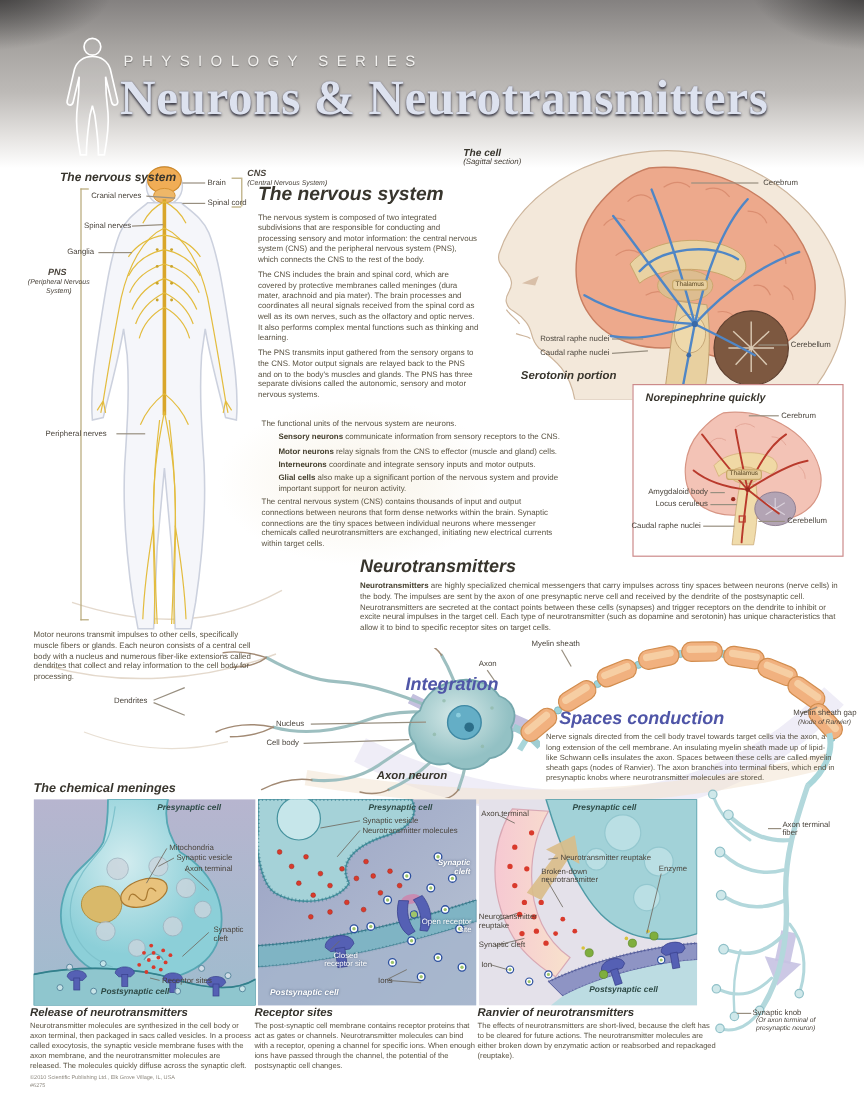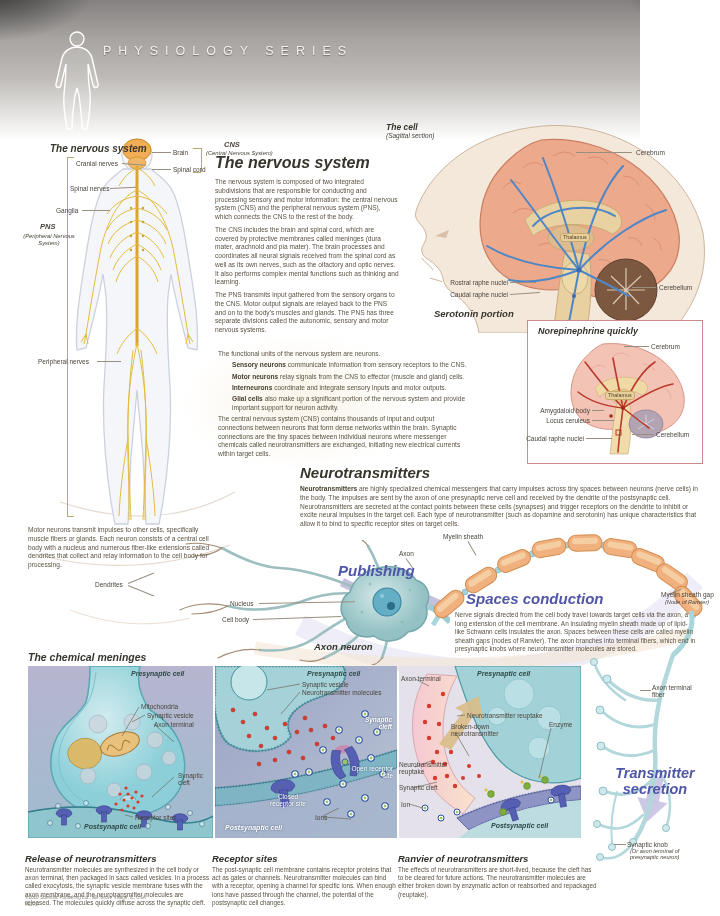--- a/index.html
+++ b/index.html
@@ -1,21 +1,21 @@
 <!DOCTYPE html>
 <html><head>
 <meta charset="utf-8">
 <style>
   html,body{margin:0;padding:0;background:#555;}
   #poster{position:relative;width:720px;height:916px;background:#fff;overflow:hidden;
     font-family:"Liberation Sans",sans-serif;}
   .abs{position:absolute;}
   svg{display:block;}
   
-  #hdr{position:absolute;left:0;top:0;width:640px;height:140px;z-index:1;
+  #hdr{position:absolute;left:0;top:0;width:720px;height:140px;z-index:1;
     background:
       radial-gradient(160px 80px at -10px -10px, rgba(15,15,15,.65), transparent 65%),
       radial-gradient(160px 80px at 730px -10px, rgba(15,15,15,.65), transparent 65%),
       linear-gradient(180deg,#848180 0%,#a7a4a1 28%,#bdbab7 55%,#e6e4e2 82%,#ffffff 100%);}
   .series{position:absolute;left:103px;top:44px;font-size:12.5px;letter-spacing:7px;
     color:#f2f1ef;text-shadow:0 1px 1px rgba(0,0,0,.35);z-index:2;}
   .title{position:absolute;left:100px;top:57px;font-family:"Liberation Serif",serif;
     font-size:41px;font-weight:bold;color:#dde2ef;letter-spacing:.5px;z-index:2;
     text-shadow:0 2px 2px rgba(25,25,40,.8),0 0 1px rgba(70,70,100,.6);}
   
@@ -30,21 +30,21 @@
   .line{position:absolute;height:1px;background:#988f80;transform-origin:0 50%;z-index:5;}
   .vline{position:absolute;width:1px;background:#b7a878;z-index:5;}
   .sec-h{position:absolute;font-style:italic;font-weight:bold;color:#38352d;z-index:6;}
   .blueh{position:absolute;font-style:italic;font-weight:bold;color:#4f55a7;z-index:7;}
   .txt{position:absolute;font-size:6.6px;color:#5a5343;line-height:1.33;z-index:6;}
   .txt p{margin:0 0 4px 0;}
   .txt b{color:#46402f;}
   .bullets p{margin:0 0 2.5px 14px;}
   .chip{position:absolute;font-size:5.4px;color:#57431f;background:#e7cf9e;
     border:1px solid #c9a96a;border-radius:3px;padding:0 2px;z-index:7;line-height:1.3;}
-  .cap{position:absolute;z-index:6;margin-top:14px;}
+  .cap{position:absolute;z-index:6;}
   .cap h3{margin:0 0 2px 0;font-size:9.5px;font-style:italic;color:#33312b;}
   .cap p{margin:0;font-size:6.3px;line-height:1.3;color:#5a5343;}
   .foot{position:absolute;font-size:4.6px;color:#8f8a80;line-height:1.5;z-index:6;}
   #norbox{position:absolute;left:527px;top:320px;width:174px;height:142px;background:#fff;
     border:1px solid #cc8a8a;z-index:3;}
   .wash{position:absolute;left:180px;top:332px;width:240px;height:140px;z-index:1;
     background:radial-gradient(ellipse at center,rgba(240,229,205,.45),rgba(240,229,205,0) 70%);}
 </style>
 </head>
 <body>
@@ -52,20 +52,21 @@
 <div id="poster">
 
   <div id="hdr">
     <svg class="abs" style="left:46px;top:26px;width:62px;height:108px" viewBox="0 0 62 108">
       <g stroke="#fff" stroke-width="1.4" fill="rgba(255,255,255,.14)">
         <circle cx="31" cy="13" r="7"></circle>
         <path d="M31 21 C38 21 44 25 46 32 L52 58 C53 62 48 63 47 59 L42 38 C42 50 43 60 44 68 C45 80 43 92 41 103 L36 103 C36 90 34 78 33 70 L31 62 L29 70 C28 78 26 90 26 103 L21 103 C19 92 17 80 18 68 C19 60 20 50 20 38 L15 59 C14 63 9 62 10 58 L16 32 C18 25 24 21 31 21 Z"></path>
       </g>
     </svg>
     <div class="series">PHYSIOLOGY SERIES</div>
+    <div class="title">Neurons &amp; Neurotransmitters</div>
   </div>
 
   <div class="wash"></div>
 
   <svg class="abs" style="left:0;top:460px;width:720px;height:456px;z-index:1" viewBox="0 0 720 456">
     <path d="M60 42 C120 62 180 62 235 32" stroke="#d8c9b6" stroke-width="1.2" fill="none" opacity=".7"></path>
     <path d="M40 95 C100 112 170 108 230 85" stroke="#d8c9b6" stroke-width="1.2" fill="none" opacity=".7"></path>
     <path d="M70 150 C110 165 150 168 190 158" stroke="#d8c9b6" stroke-width="1" fill="none" opacity=".6"></path>
     <path d="M300 165 C440 235 600 225 695 120" stroke="#e2dff0" stroke-width="22" fill="none" opacity=".55"></path>
     <path d="M255 188 C420 216 560 206 690 174" stroke="#f2e4d2" stroke-width="13" fill="none" opacity=".55"></path>
@@ -127,21 +128,21 @@
   <div class="lbl" style="left:173px;top:149px">Brain</div>
   <div class="line" style="left:152px;top:152px;width:19px"></div>
   <div class="lbl" style="left:76px;top:160px">Cranial nerves</div>
   <div class="line" style="left:122px;top:163px;width:24px;transform:rotate(4deg)"></div>
   <div class="lbl" style="left:173px;top:166px">Spinal cord</div>
   <div class="line" style="left:152px;top:169px;width:19px"></div>
   <div class="lbl" style="left:70px;top:185px">Spinal nerves</div>
   <div class="line" style="left:110px;top:188px;width:26px;transform:rotate(-3deg)"></div>
   <div class="lbl" style="left:56px;top:207px">Ganglia</div>
   <div class="line" style="left:82px;top:210px;width:28px"></div>
-  <div class="lbl itb" style="left:224px;top:141px;font-size:7.5px">CNS</div>
+  <div class="lbl itb" style="left:206px;top:141px;font-size:7.5px">CNS</div>
   <div class="lbl w" style="left:206px;top:150px;width:76px;font-style:italic;font-size:5.8px">(Central Nervous System)</div>
   <div class="vline" style="left:201px;top:148px;height:24px"></div>
   <div class="line" style="left:193px;top:148px;width:8px;background:#b7a878"></div>
   <div class="line" style="left:193px;top:172px;width:8px;background:#b7a878"></div>
   <div class="lbl itb" style="left:40px;top:223px;font-size:7.5px">PNS</div>
   <div class="lbl w" style="left:18px;top:233px;width:62px;font-style:italic;font-size:5.8px;text-align:center">(Peripheral Nervous System)</div>
   <div class="vline" style="left:67px;top:157px;height:360px"></div>
   <div class="line" style="left:67px;top:157px;width:7px;background:#b7a878"></div>
   <div class="line" style="left:67px;top:516px;width:7px;background:#b7a878"></div>
   <div class="lbl" style="left:38px;top:358px">Peripheral nerves</div>
@@ -299,21 +300,21 @@
     <p>Motor neurons transmit impulses to other cells, specifically muscle fibers or glands. Each neuron consists of a central cell body with a nucleus and numerous fiber-like extensions called dendrites that collect and relay information to the cell body for processing.</p>
   </div>
   <div class="lbl" style="left:95px;top:581px">Dendrites</div>
   <div class="line" style="left:128px;top:583px;width:28px;transform:rotate(-22deg)"></div>
   <div class="line" style="left:128px;top:585px;width:28px;transform:rotate(22deg)"></div>
   <div class="lbl" style="left:230px;top:600px">Nucleus</div>
   <div class="line" style="left:259px;top:603px;width:96px;transform:rotate(-1deg)"></div>
   <div class="lbl" style="left:222px;top:616px">Cell body</div>
   <div class="line" style="left:253px;top:619px;width:88px;transform:rotate(-2deg)"></div>
   <div class="sec-h" style="left:314px;top:641px;font-size:9.5px">Axon neuron</div>
-  <div class="blueh" style="left:338px;top:562px;font-size:15px">Publishing</div>
+  <div class="blueh" style="left:338px;top:562px;font-size:15px">Integration</div>
 
   <svg class="abs" style="left:415px;top:515px;width:305px;height:150px;z-index:2" viewBox="0 0 305 150">
     <path d="M18 110 C24 100 28 94 32 90" stroke="#a9d6da" stroke-width="5" fill="none"></path>
     <g fill="#9fd4da" stroke="#6fb0ba" stroke-width=".6">
       <circle cx="50" cy="77" r="3"></circle>
         <circle cx="83" cy="55" r="3"></circle>
         <circle cx="117" cy="39" r="3"></circle>
       <circle cx="152" cy="30" r="3"></circle>
         <circle cx="188" cy="30" r="3"></circle>
         <circle cx="219" cy="39" r="3"></circle>
@@ -685,21 +686,20 @@
         <circle cx="48" cy="151" r="4"></circle>
         <circle cx="42" cy="184" r="3.5"></circle>
       <circle cx="45" cy="217" r="3.5"></circle>
         <circle cx="111" cy="188" r="3.5"></circle>
         <circle cx="78" cy="202" r="3.5"></circle>
         <circle cx="57" cy="207" r="3.5"></circle>
     </g>
   </svg>
   <div class="lbl w" style="left:652px;top:684px;width:50px">Axon terminal fiber</div>
   <div class="line" style="left:640px;top:690px;width:11px"></div>
-  <div class="blueh ctr" style="left:598px;top:766px;width:114px;font-size:14.5px;line-height:1.1">Transmitter secretion</div>
   <div class="lbl" style="left:627px;top:841px">Synaptic knob</div>
   <div class="lbl w sub" style="left:630px;top:848px;width:72px">(Or axon terminal of presynaptic neuron)</div>
   <div class="line" style="left:614px;top:844px;width:12px"></div>
 
   <div class="foot" style="left:25px;top:895px">
     <div>©2010 Scientific Publishing Ltd., Elk Grove Village, IL, USA</div>
     <div>#6275</div>
   </div>
 
 </div>

